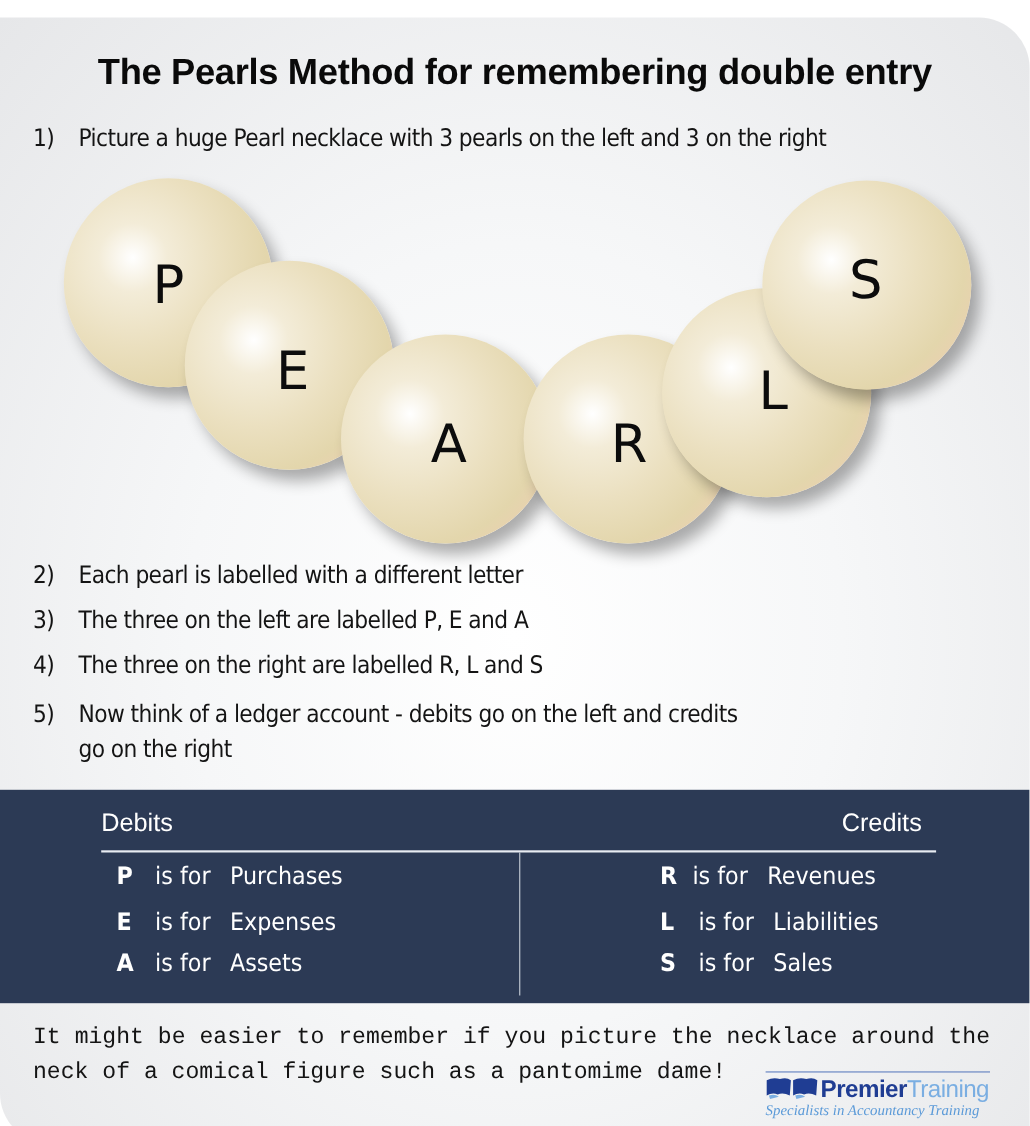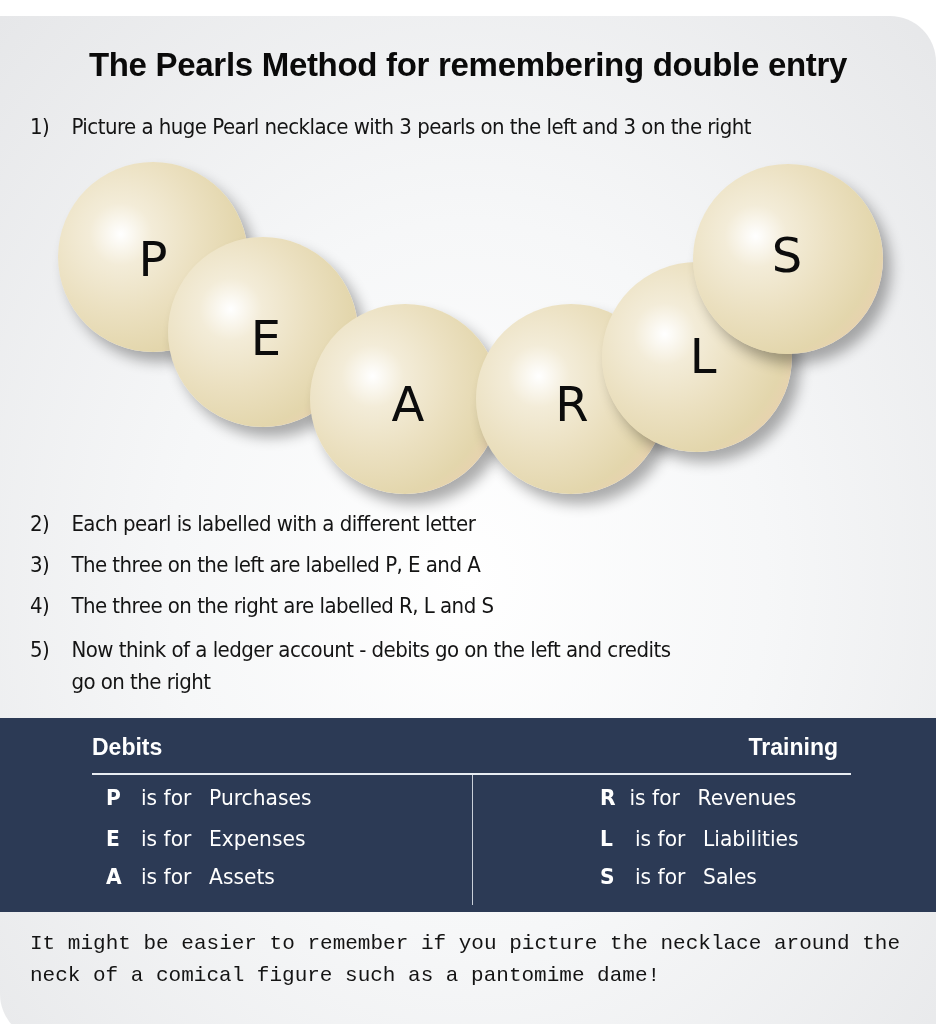--- a/index.html
+++ b/index.html
@@ -29,21 +29,21 @@
     box-shadow: 8px 10px 14px rgba(0,0,0,0.32);
   }
   .pearl-letter {
     position: absolute; font-family: "DejaVu Sans", sans-serif; font-size: 48px; color: #0c0c0c;
     transform: translate(-50%, -50%);
   }
   .panel {
     position: absolute; left: 0; top: 702px; width: 936px; height: 194px; background: #2c3a55;
   }
   .hdr {
-    position: absolute; top: 16px; font-family: "Liberation Sans", sans-serif; font-weight: bold;
+    position: absolute; top: 16px; font-family: "Liberation Sans", sans-serif; font-weight: normal;
     font-size: 23px; color: #ffffff;
   }
   .hline { position: absolute; left: 92px; top: 55px; width: 759px; height: 2px; background: #e8ecf2; }
   .vline { position: absolute; left: 472px; top: 57px; width: 1px; height: 130px; background: #c9cfd9; }
   .row {
     position: absolute; font-family: "DejaVu Sans", sans-serif; font-size: 22px; color: #ffffff;
     white-space: nowrap; transform: scaleX(0.92); transform-origin: left center;
   }
   .row .ltr { font-weight: bold; display: inline-block; width: 38px; }
   .row .isfor { display: inline-block; width: 74px; }
@@ -101,21 +101,21 @@
   <div class="step" style="top:577px;">
     <span class="num">4)</span><span>The three on the right are labelled R, L and S</span>
   </div>
   <div class="step" style="top:618px; line-height:32px;">
     <span class="num">5)</span><span>Now think of a ledger account - debits go on the left and credits</span>
     <span class="cont">go on the right</span>
   </div>
 
   <div class="panel">
     <div class="hdr" style="left:92px;">Debits</div>
-    <div class="hdr" style="right:98px;">Training</div>
+    <div class="hdr" style="right:98px;">Credits</div>
     <div class="hline"></div>
     <div class="vline"></div>
 
     <div class="row" style="left:106px; top:67px;">
       <span class="ltr">P</span><span class="isfor">is for</span><span>Purchases</span>
     </div>
     <div class="row" style="left:106px; top:108px;">
       <span class="ltr">E</span><span class="isfor">is for</span><span>Expenses</span>
     </div>
     <div class="row" style="left:106px; top:146px;">
@@ -128,14 +128,27 @@
     <div class="row" style="left:600px; top:108px;">
       <span class="ltr">L</span><span class="isfor">is for</span><span>Liabilities</span>
     </div>
     <div class="row" style="left:600px; top:146px;">
       <span class="ltr">S</span><span class="isfor">is for</span><span>Sales</span>
     </div>
   </div>
 
   <div class="footer">It might be easier to remember if you picture the necklace around the neck of  a comical figure such as a pantomime dame!</div>
 
+  <div class="logo">
+    <div class="logo-topline"></div>
+    <svg class="logo-icon" viewBox="0 0 48 22">
+      <path d="M1 4 Q7 1 13 3 Q19 1 23 4 L22 18 Q16 15 11 17 Q6 15 1 18 Z" fill="#1f3d93"></path>
+      <path d="M25 4 Q31 1 37 3 Q43 1 47 4 L46 18 Q40 15 35 17 Q30 15 25 18 Z" fill="#1f3d93"></path>
+      <path d="M3 18 Q8 16 12 19 L4 21 Z" fill="#7aaee2"></path>
+      <path d="M27 18 Q32 16 36 19 L28 21 Z" fill="#7aaee2"></path>
+    </svg>
+    <div class="logo-main">
+      <span class="p1">Premier</span><span class="p2">Training</span>
+    </div>
+    <div class="logo-tag">Specialists in Accountancy Training</div>
+  </div>
 
 </div>
 
 </body></html>

